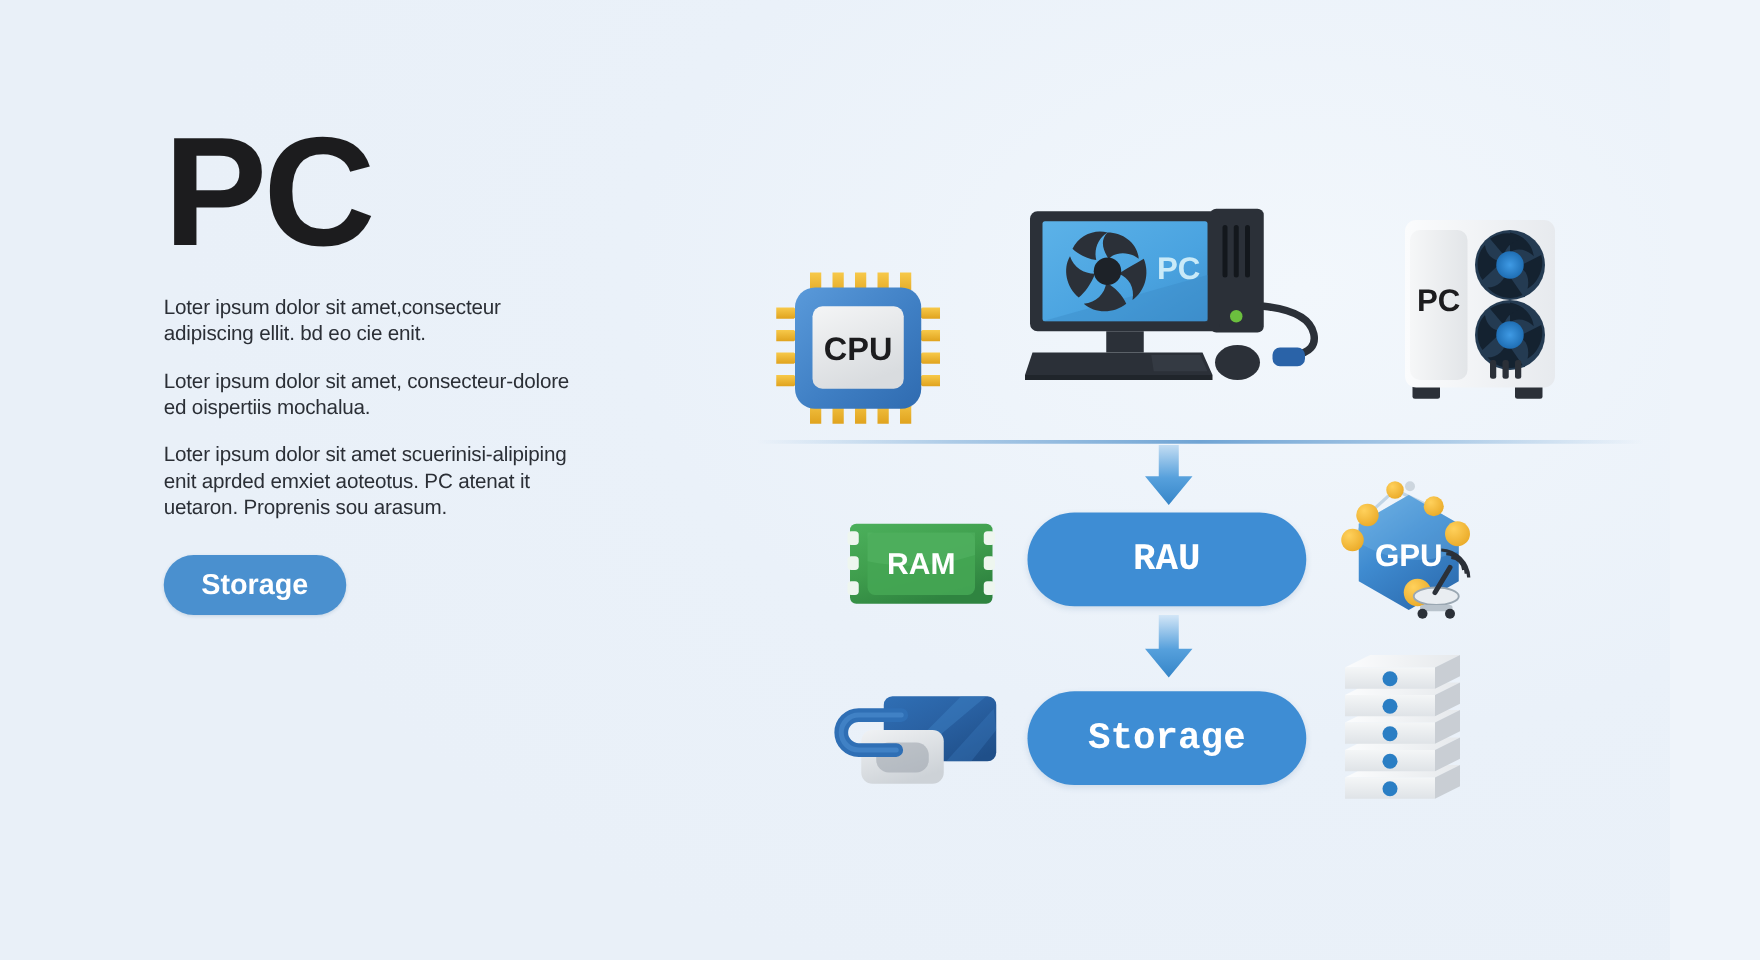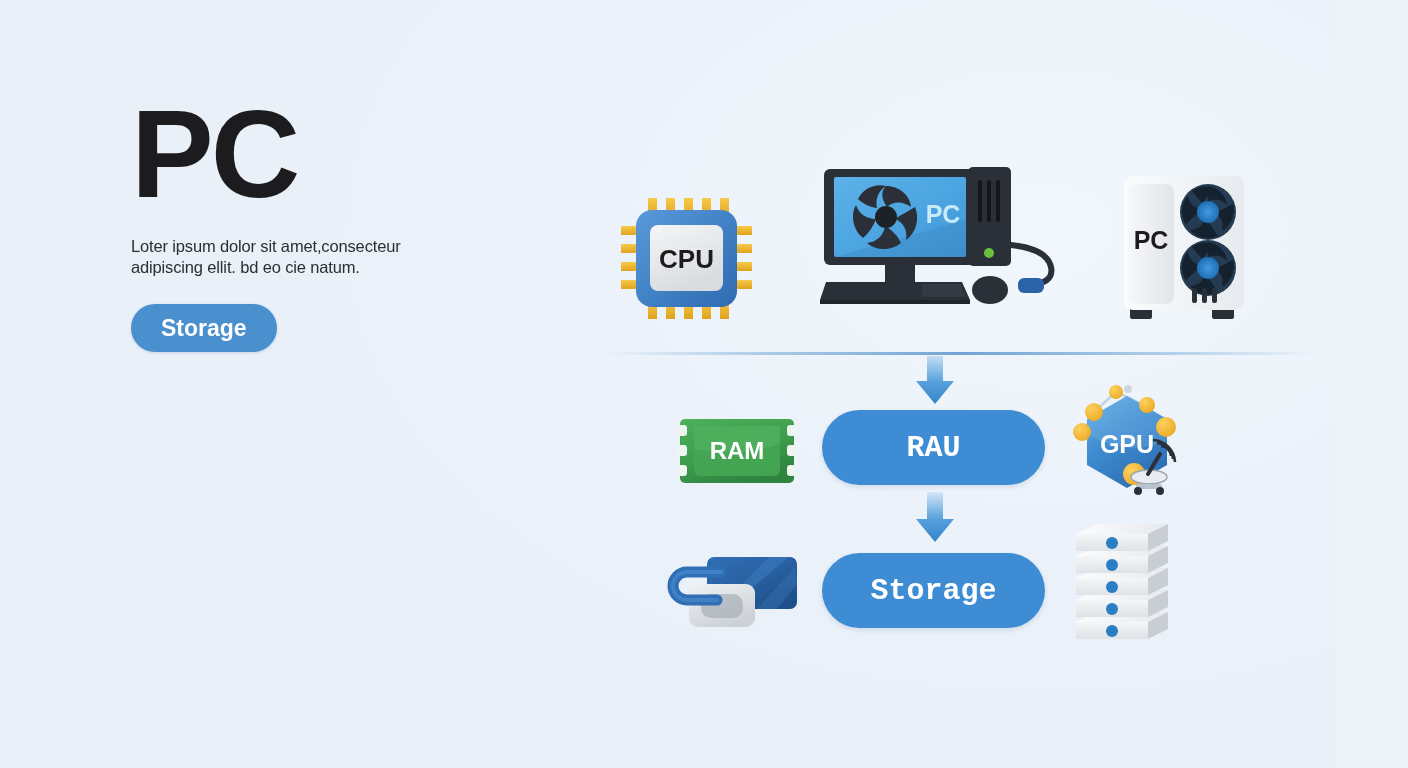--- a/index.html
+++ b/index.html
@@ -110,21 +110,21 @@
       rgba(120,170,215,0.55) 22%,
       rgba(90,150,205,0.85) 50%,
       rgba(120,170,215,0.55) 78%,
       rgba(120,170,215,0) 100%);
   }
 
   
   .arrow { position: absolute; }
 
   
-  .chip-wrap { position: absolute; left: 58px; top: 192px; width: 137px; height: 133px; }
+  .chip-wrap { position: absolute; left: 58px; top: 212px; width: 137px; height: 133px; }
 
   
   .monitor-wrap { position: absolute; left: 258px; top: 160px; width: 248px; height: 152px; }
 
   
   .tower-wrap { position: absolute; left: 556px; top: 172px; width: 135px; height: 155px; }
 
   
   .ram-wrap { position: absolute; left: 118px; top: 417px; width: 118px; height: 68px; }
 
@@ -142,21 +142,23 @@
 </head>
 <body>
 
 <div id="page">
 
   <div class="left-col">
 
     <div class="hero-title">PC</div>
 
 
-    <p class="para">Loter ipsum dolor sit amet,consecteur adipiscing ellit. bd eo cie natum.</p>
+    <p class="para">Loter ipsum dolor sit amet,consecteur adipiscing ellit. bd eo cie enit.</p>
+    <p class="para">Loter ipsum dolor sit amet, consecteur-dolore ed oispertiis mochalua.</p>
+    <p class="para">Loter ipsum dolor sit amet scuerinisi-alipiping enit aprded emxiet aoteotus. PC atenat it uetaron. Proprenis sou arasum.</p>
 
     <button class="storage-btn">Storage</button>
   </div>
 
   <div class="diagram">
 
     <div class="chip-wrap">
       <svg width="137" height="133" viewBox="0 0 137 133">
         <defs>
           <linearGradient id="chipBody" x1="0" y1="0" x2="1" y2="1">

